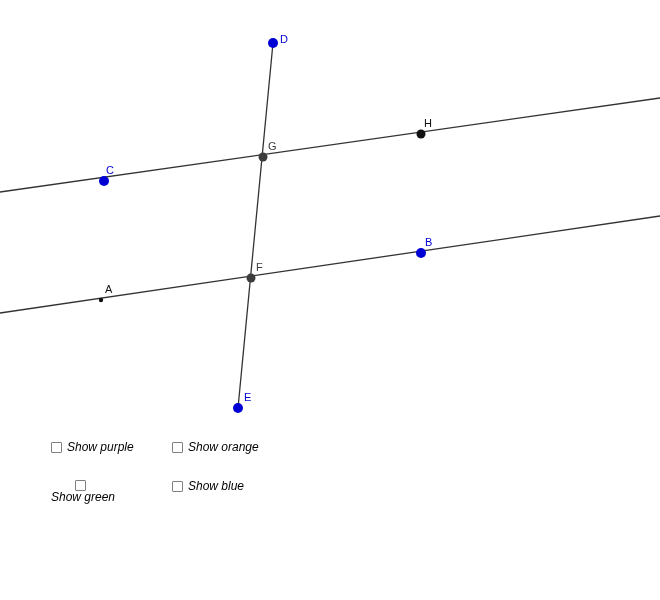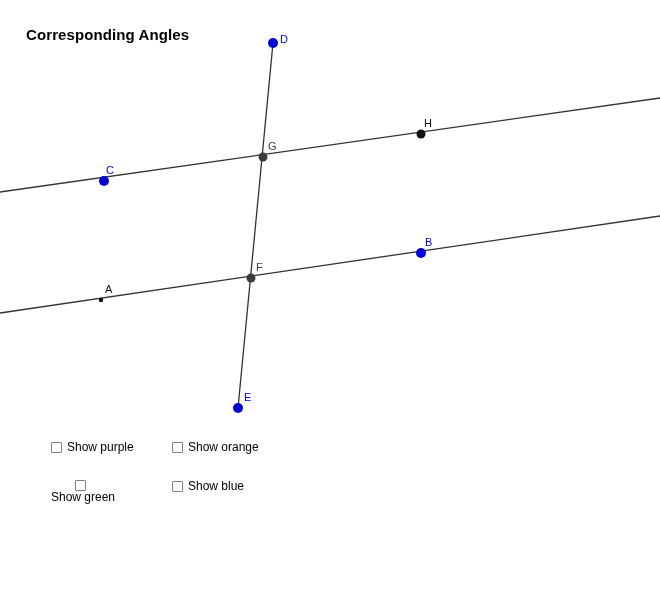--- a/index.html
+++ b/index.html
@@ -48,20 +48,21 @@
   .pt-label.blue  { color: #0000d4; }
   .pt-label.black { color: #111111; }
   .pt-label.gray  { color: #3c3c3c; }
 
   #controls {
     position: absolute;
     left: 0;
     top: 0;
     width: 531px;
     height: 600px;
+    font-style: italic;
   }
   .checkbox-row {
     position: absolute;
     display: flex;
     align-items: center;
     white-space: nowrap;
   }
   .checkbox-box {
     width: 11px;
     height: 11px;
@@ -76,21 +77,20 @@
     font-size: 12px;
     color: #000000;
     line-height: 13px;
   }
 </style>
 </head>
 <body>
 
 <div id="applet">
 
-  <div id="title">Corresponding Angles</div>
 
   <svg id="canvas-layer" width="660" height="600" viewBox="0 0 660 600" xmlns="http://www.w3.org/2000/svg">
     <g id="lines-group">
         <line x1="0" y1="192" x2="660" y2="98" stroke="#333333" stroke-width="1.3" stroke-linecap="round"></line>
         <line x1="0" y1="313" x2="660" y2="216" stroke="#333333" stroke-width="1.3" stroke-linecap="round"></line>
         <line x1="273" y1="43" x2="238" y2="408" stroke="#333333" stroke-width="1.3" stroke-linecap="round"></line>
       </g>
     <g id="points-group">
         <circle cx="273" cy="43" r="5" fill="#0000d4"></circle>
         <circle cx="104" cy="181" r="5" fill="#0000d4"></circle>

